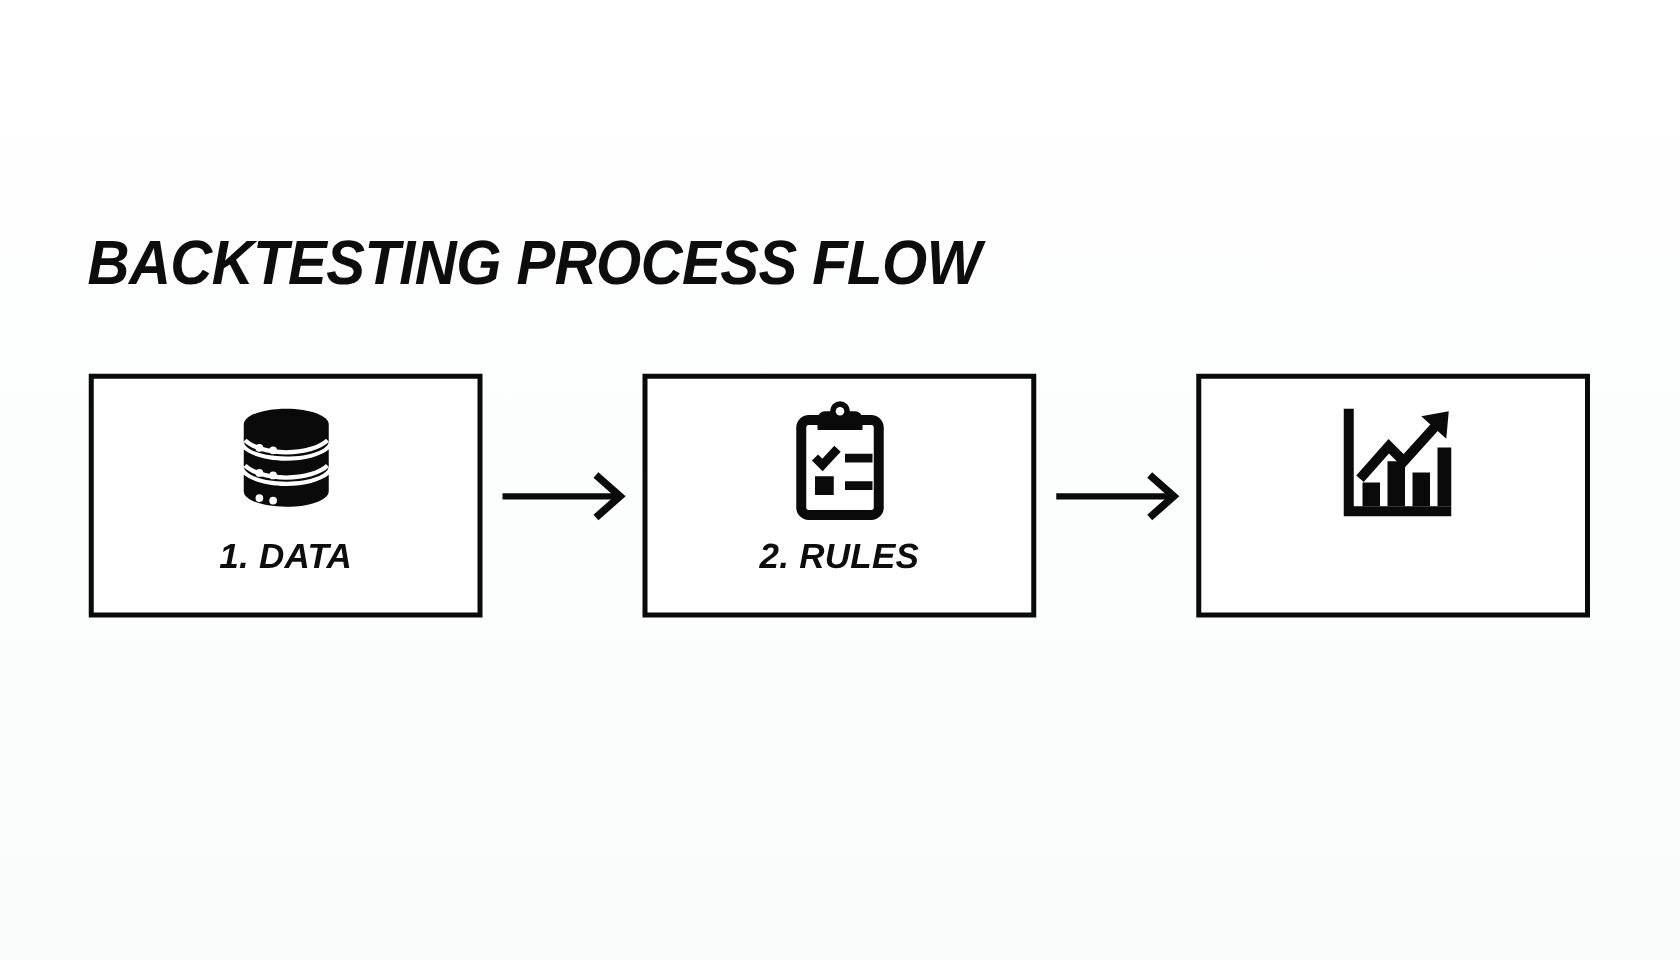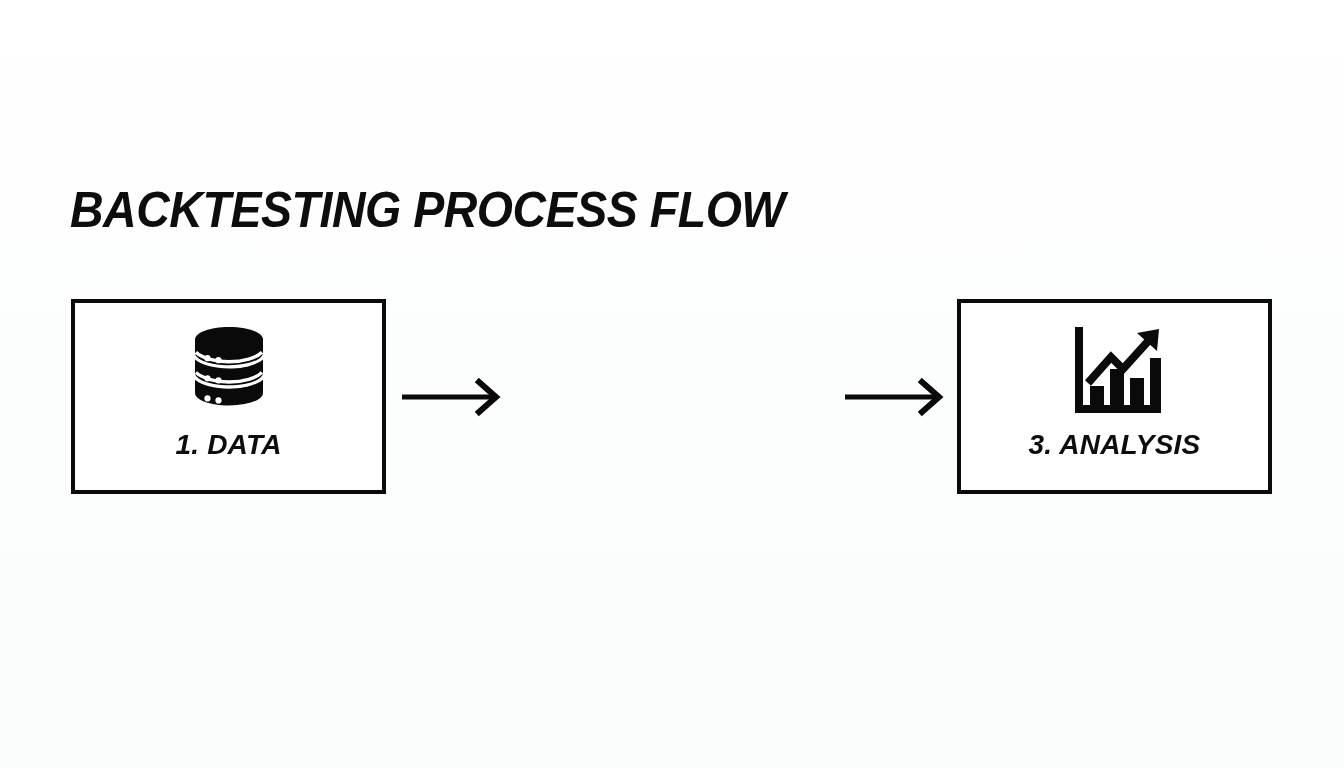--- a/index.html
+++ b/index.html
@@ -136,20 +136,39 @@
 
     <div class="arrow a1">
       <svg width="104" height="40" viewBox="0 0 104 40" aria-hidden="true">
         <g stroke="#0a0a0a" fill="none" stroke-width="5" stroke-linecap="butt">
           <line x1="2" y1="20" x2="93" y2="20"></line>
         </g>
         <polyline points="79,5 96,20 79,35" fill="none" stroke="#0a0a0a" stroke-width="6" stroke-linecap="square" stroke-linejoin="miter"></polyline>
       </svg>
     </div>
 
+    <div class="step-box s2">
+      <div class="icon-wrap">
+        <svg width="104" height="104" viewBox="0 0 104 104" aria-hidden="true">
+
+          <rect x="21" y="17" width="62" height="76" rx="6" ry="6" fill="none" stroke="#0a0a0a" stroke-width="8"></rect>
+
+          <path d="M40 10h24a6 6 0 0 1 6 6v9H34v-9a6 6 0 0 1 6-6z" fill="#0a0a0a"></path>
+          <circle cx="52" cy="10" r="8" fill="#0a0a0a"></circle>
+          <circle cx="52" cy="10" r="3.4" fill="#ffffff"></circle>
+
+          <polyline points="32,47 38,53 50,40" fill="none" stroke="#0a0a0a" stroke-width="7" stroke-linecap="butt" stroke-linejoin="miter"></polyline>
+          <rect x="56" y="44" width="22" height="7" fill="#0a0a0a"></rect>
+
+          <rect x="32" y="62" width="15" height="15" fill="#0a0a0a"></rect>
+          <rect x="56" y="66" width="22" height="7" fill="#0a0a0a"></rect>
+        </svg>
+      </div>
+      <div class="step-label">2. RULES</div>
+    </div>
 
     <div class="arrow a2">
       <svg width="104" height="40" viewBox="0 0 104 40" aria-hidden="true">
         <g stroke="#0a0a0a" fill="none" stroke-width="5" stroke-linecap="butt">
           <line x1="2" y1="20" x2="93" y2="20"></line>
         </g>
         <polyline points="79,5 96,20 79,35" fill="none" stroke="#0a0a0a" stroke-width="6" stroke-linecap="square" stroke-linejoin="miter"></polyline>
       </svg>
     </div>
 
@@ -164,17 +183,16 @@
             <rect x="47" y="50" width="14" height="36"></rect>
             <rect x="67" y="59" width="14" height="27"></rect>
             <rect x="87" y="39" width="11" height="47"></rect>
           </g>
 
           <polyline points="25,64 48,38 60,50 88,19" fill="none" stroke="#0a0a0a" stroke-width="8" stroke-linecap="butt" stroke-linejoin="miter"></polyline>
 
           <path d="M96 10l-2 22-20-18z" fill="#0a0a0a"></path>
         </svg>
       </div>
-      <div class="step-label">3. ANALYSIS</div>
     </div>
 
   </div>
 </div>
 
 </body></html>

